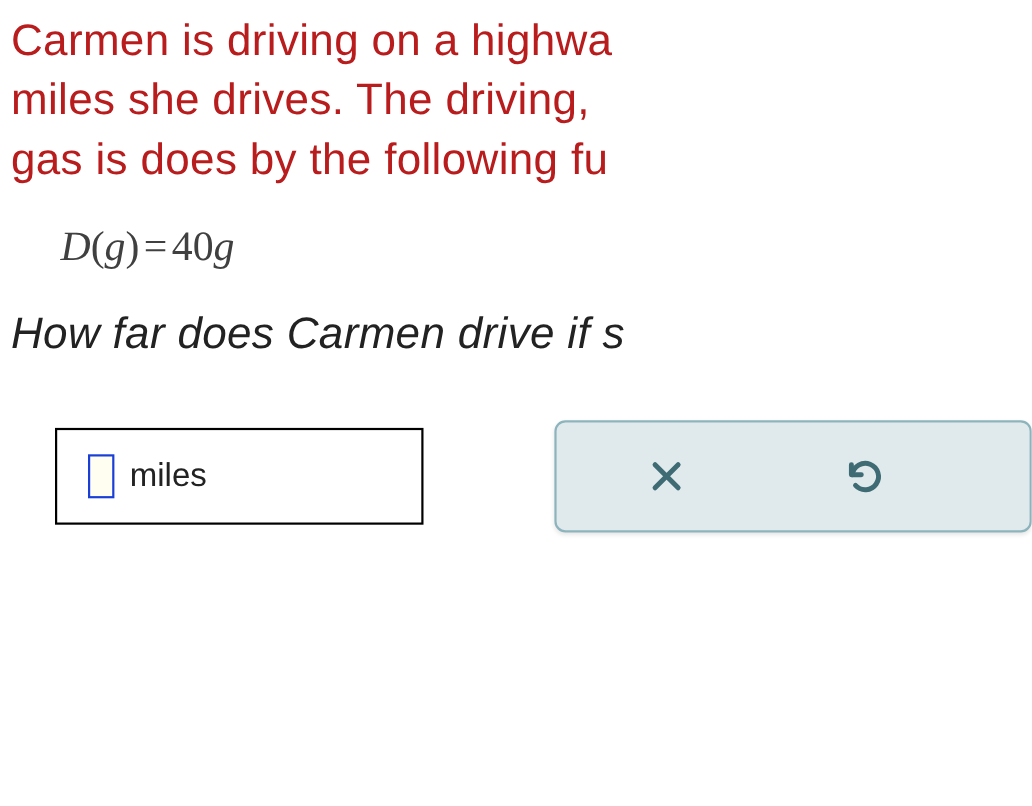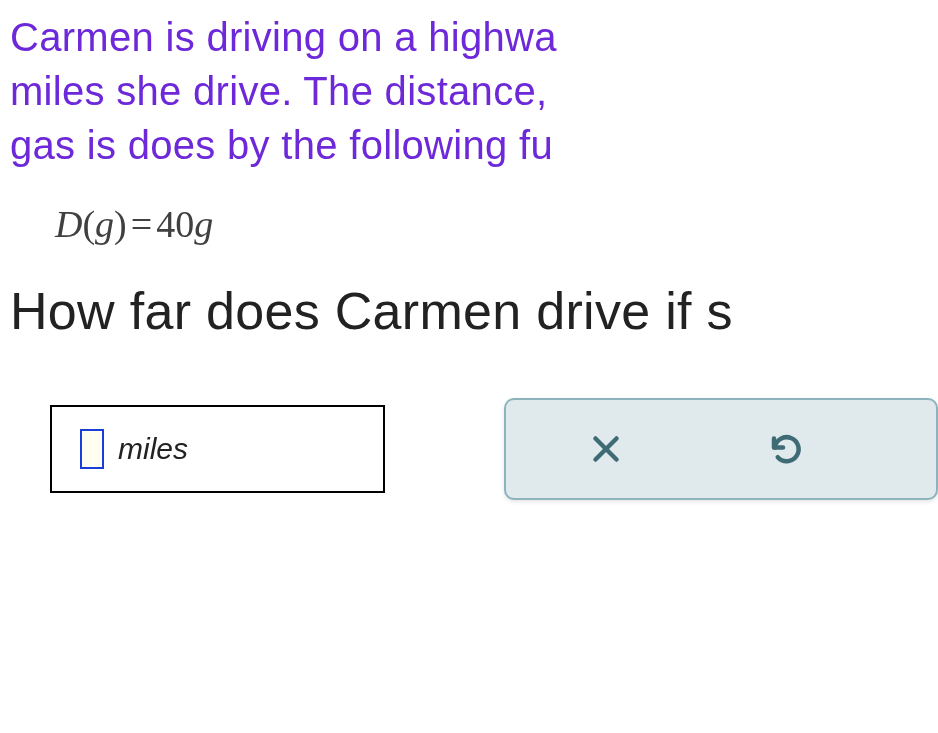--- a/index.html
+++ b/index.html
@@ -11,21 +11,21 @@
       font-family: Verdana, Geneva, sans-serif;
       background: #ffffff;
       width: 938px;
       height: 733px;
       overflow: hidden;
       position: relative;
       padding: 10px 0 0 10px;
     }
     .problem-text {
       font-size: 40px;
-      color: #6d28d9;
+      color: #b91c1c;
       line-height: 1.35;
       letter-spacing: 0.3px;
       white-space: nowrap;
     }
     .equation {
       font-family: 'Times New Roman', Times, serif;
       font-size: 38px;
       color: #404040;
       margin: 30px 0 30px 45px;
       font-style: italic;
@@ -34,34 +34,34 @@
       font-style: normal;
     }
     .equation .num {
       font-style: normal;
     }
     .equation .eq {
       font-style: normal;
       margin: 0 4px;
     }
     .question-text {
-      font-size: 52px;
+      font-size: 40px;
       color: #222222;
       line-height: 1.35;
       letter-spacing: 0.3px;
       white-space: nowrap;
       margin-top: 8px;
+      font-style: italic;
     }
     .answer-row {
       display: flex;
       align-items: center;
       gap: 119px;
       margin-top: 52px;
       margin-left: 40px;
-      font-style: italic;
     }
     .answer-box {
       border: 2px solid #000000;
       width: 375px;
       height: 88px;
       display: flex;
       align-items: center;
       padding-left: 28px;
       gap: 14px;
     }
@@ -106,21 +106,21 @@
       stroke-width: 3;
       fill: none;
       stroke-linecap: round;
       stroke-linejoin: round;
     }
   </style>
 </head>
 <body>
 
 <div class="problem-text">Carmen is driving on a highwa</div>
-<div class="problem-text">miles she drive. The distance,</div>
+<div class="problem-text">miles she drives. The driving,</div>
 <div class="problem-text">gas is does by the following fu</div>
 
 <div class="equation">
   <span>D</span><span class="paren">(</span><span>g</span><span class="paren">)</span><span class="eq">=</span><span class="num">40</span><span>g</span>
 </div>
 
 <div class="question-text">How far does Carmen drive if s</div>
 
 <div class="answer-row">
   <div class="answer-box">

